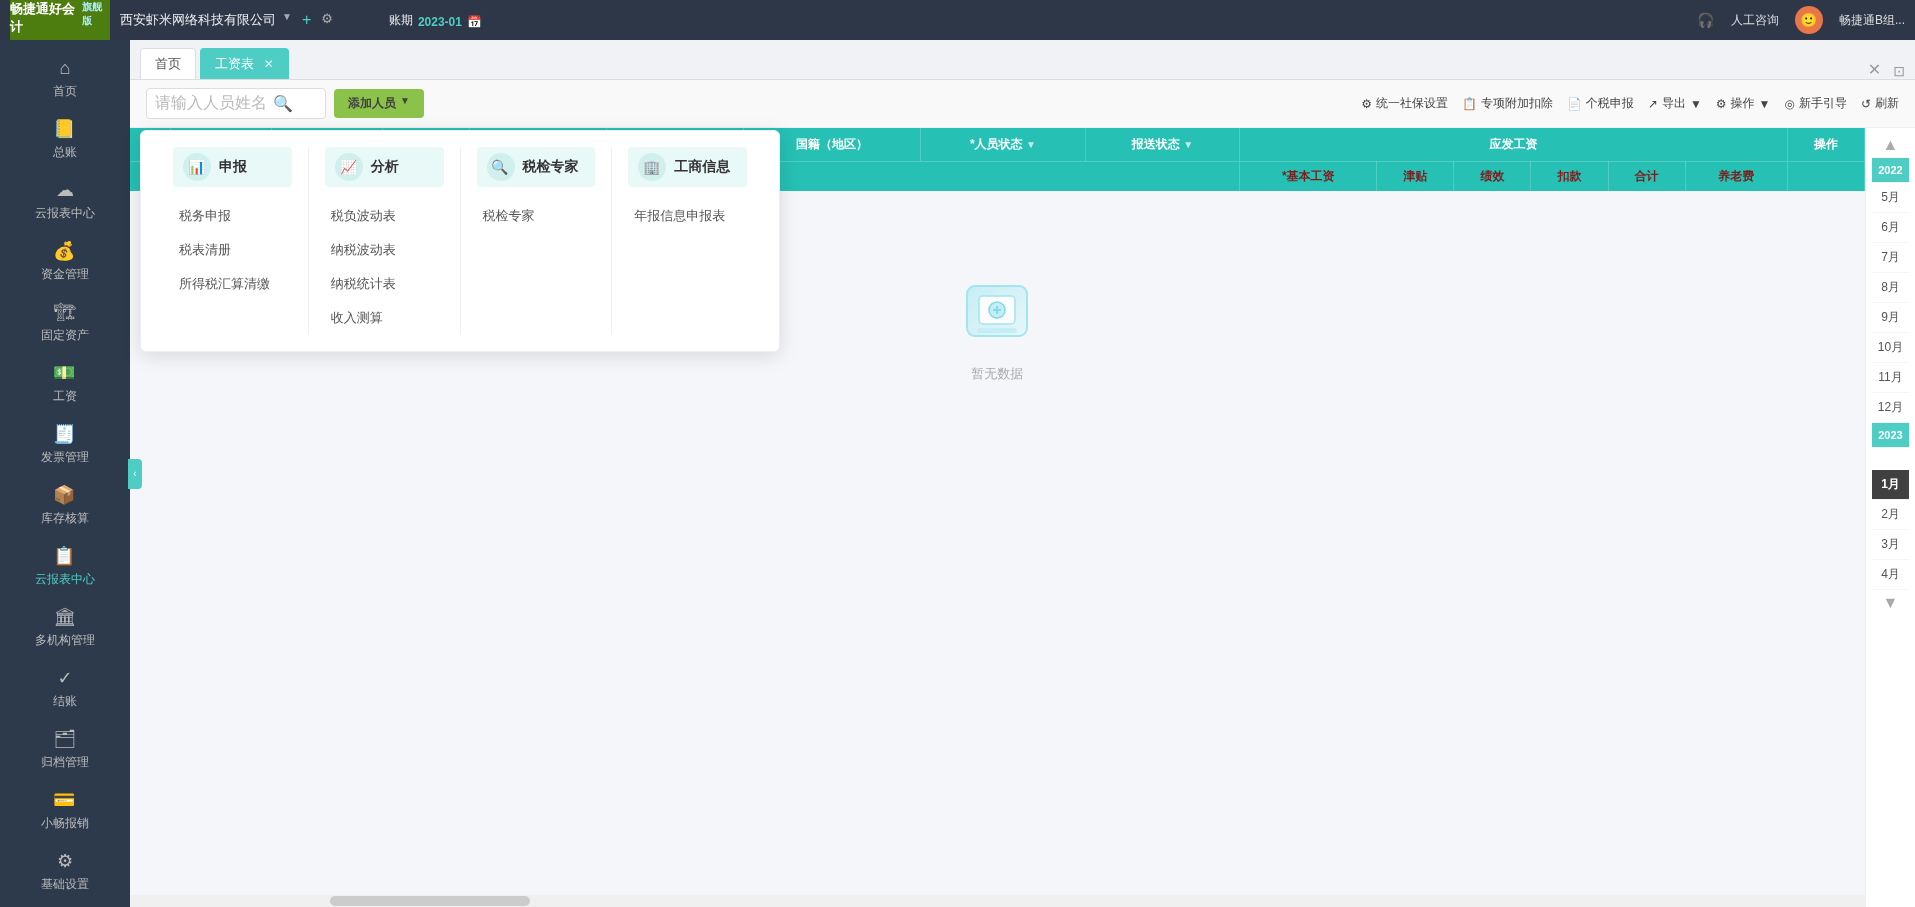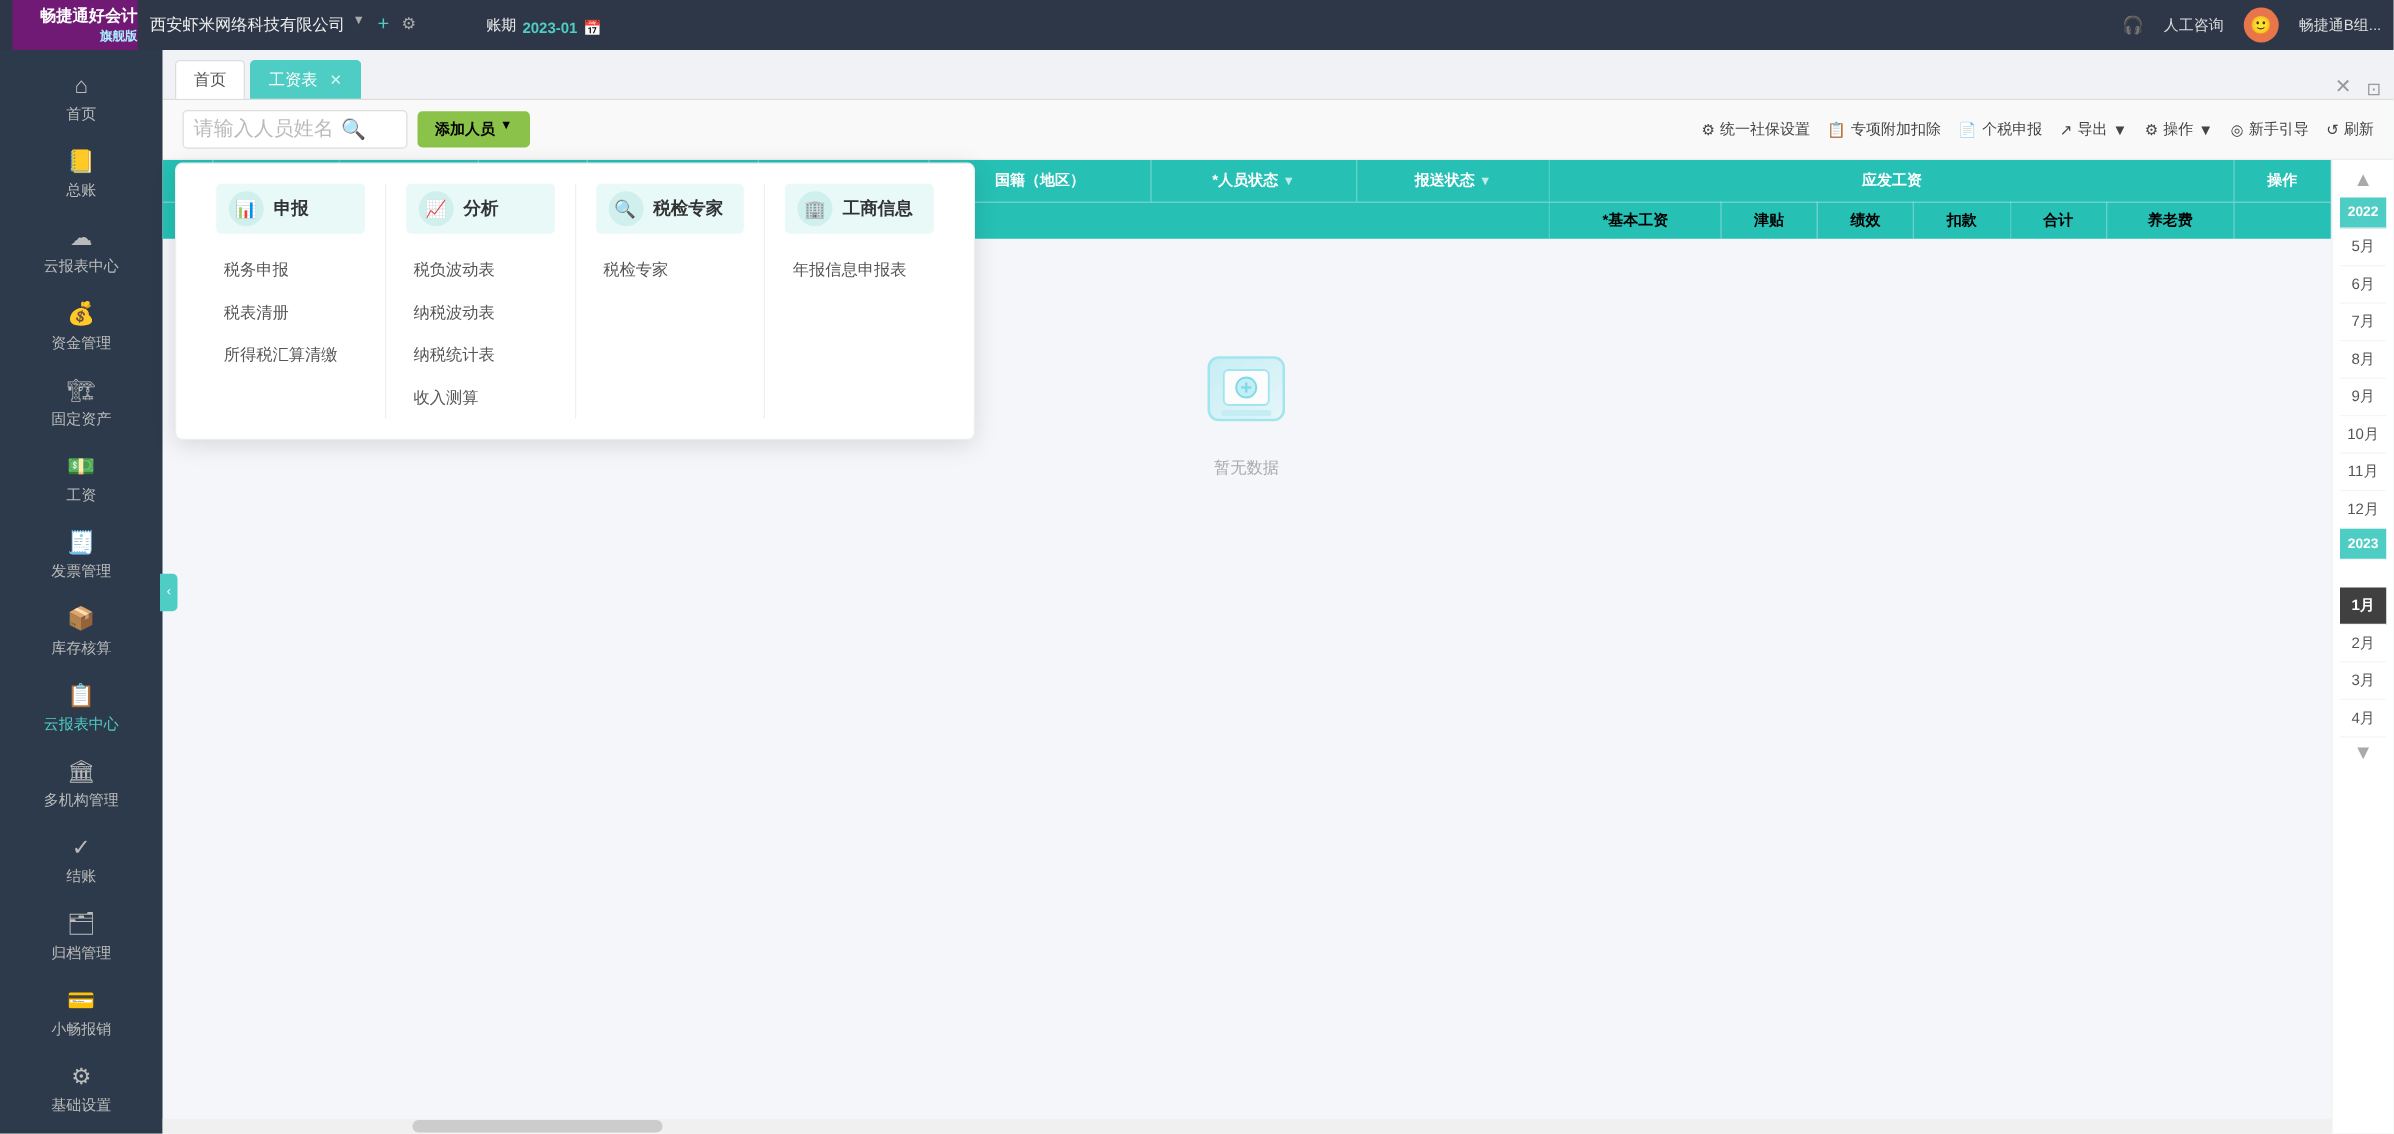--- a/index.html
+++ b/index.html
@@ -11,25 +11,25 @@
       background: #2d3748;
       display: flex;
       align-items: center;
       padding: 0 10px;
       color: white;
       position: relative;
       z-index: 100;
     }
     .top-bar-logo {
       width: 100px;
-      background: #701a75;
+      background: #4d7c0f;
       height: 40px;
       display: flex;
-      flex-direction: column;
-      align-items: flex-end;
+      flex-direction: row;
+      align-items: flex-start;
       justify-content: center;
       margin-right: 10px;
       font-size: 13px;
       font-weight: bold;
     }
     .top-bar-logo .sub { font-size: 10px; color: #aef; }
     .company-selector {
       display: flex;
       gap: 6px;
       color: #eee;
@@ -172,21 +172,21 @@
       border-radius: 4px;
       padding: 4px 8px;
       background: white;
       width: 180px;
       gap: 6px;
       color: #999;
       font-size: 16px;
     }
     .btn-add {
       background: #8bc34a;
-      color: #000000;
+      color: #404040;
       border: none;
       padding: 6px 14px;
       border-radius: 4px;
       cursor: pointer;
       font-size: 12px;
       font-weight: bold;
       display: flex;
       align-items: flex-start;
       gap: 4px;
     }
@@ -225,21 +225,21 @@
       padding: 8px 6px;
       text-align: center;
       border-right: 1px solid rgba(255,255,255,0.2);
       white-space: nowrap;
     }
     table thead tr:first-child th:first-child {
       width: 40px;
     }
     table thead tr.sub-header th {
       background: #26c0b5;
-      color: #000000;
+      color: #7f1d1d;
       padding: 6px 6px;
       text-align: center;
       border-right: 1px solid rgba(255,255,255,0.2);
       border-top: 1px solid rgba(255,255,255,0.2);
     }
     .sort-icon { font-size: 10px; color: rgba(255,255,255,0.7); }
     .filter-icon { font-size: 10px; color: rgba(255,255,255,0.7); }
 
     
     .empty-state {

